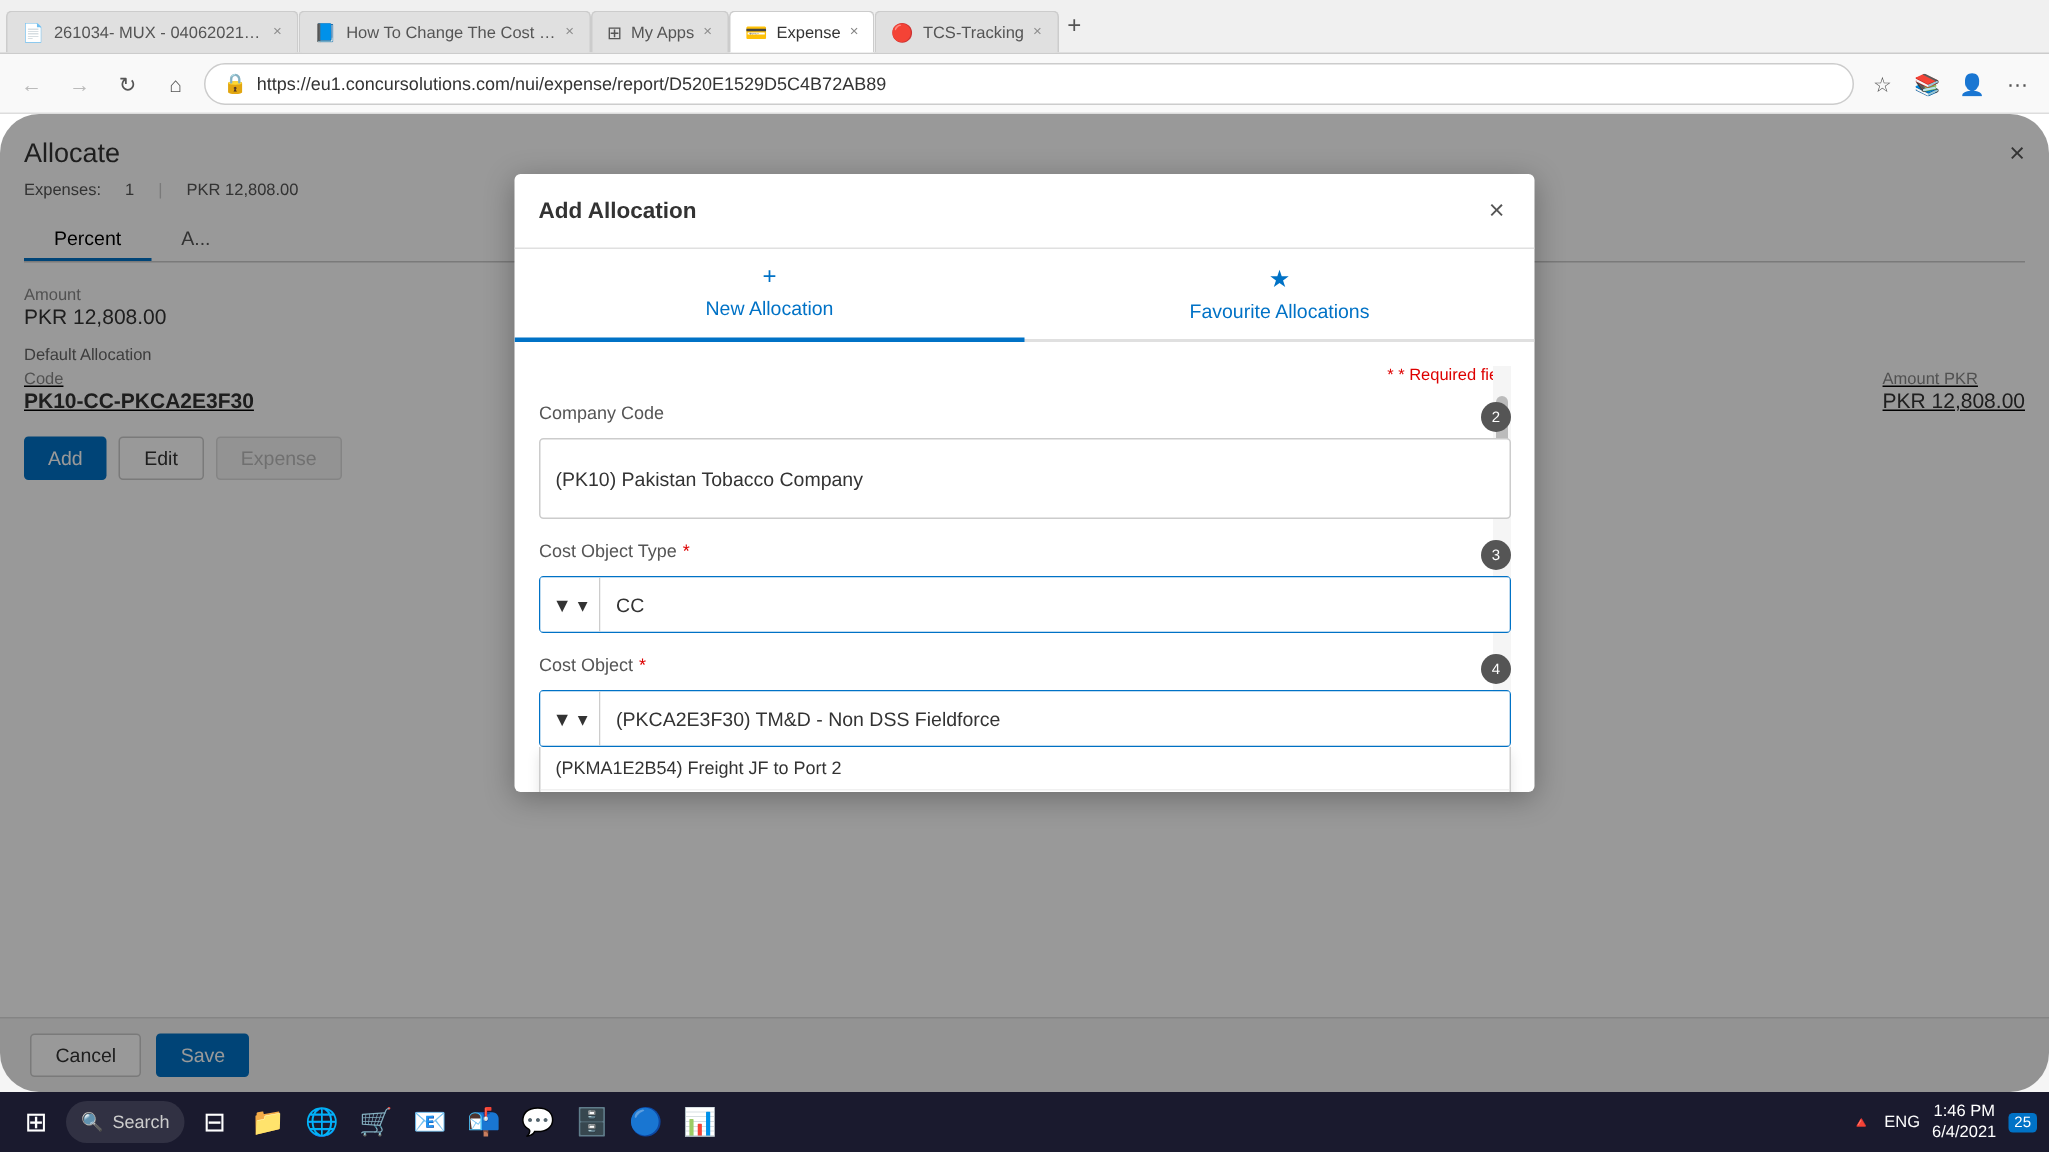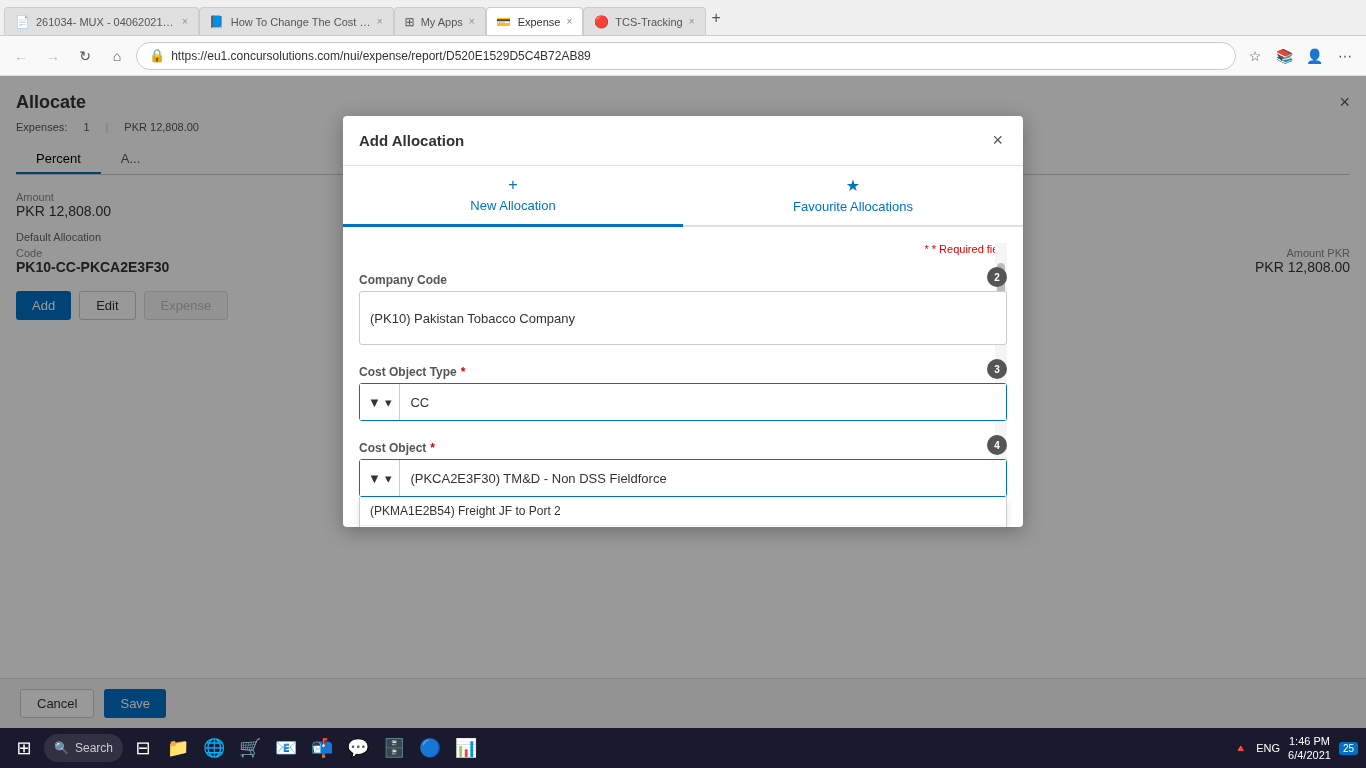--- a/index.html
+++ b/index.html
@@ -114,21 +114,21 @@
       padding: 16px;
     }
     .allocate-header {
       display: flex;
       align-items: center;
       justify-content: space-between;
       margin-bottom: 8px;
     }
     .allocate-title {
       font-size: 18px;
-      font-weight: 700;
+      font-weight: 400;
       color: #333;
     }
     .allocate-close {
       font-size: 18px;
       cursor: pointer;
       color: #555;
       background: none;
       border: none;
     }
     .allocate-info {
@@ -221,20 +221,21 @@
     
     .modal-overlay {
       position: absolute;
       top: 0; left: 0; right: 0; bottom: 40px;
       background: rgba(0,0,0,0.4);
       display: flex;
       align-items: flex-start;
       justify-content: center;
       padding-top: 40px;
       z-index: 100;
+      border-radius: 26px;
     }
 
     .modal {
       background: #fff;
       border-radius: 4px;
       width: 680px;
       max-height: 640px;
       box-shadow: 0 4px 20px rgba(0,0,0,0.3);
       display: flex;
       flex-direction: column;
@@ -302,23 +303,22 @@
 
     .form-group {
       margin-bottom: 14px;
       position: relative;
     }
     .form-label {
       font-size: 12px;
       color: #555;
       margin-bottom: 4px;
       display: flex;
-      align-items: flex-end;
+      align-items: flex-start;
       gap: 4px;
-      font-weight: bold;
     }
     .form-label .required-star { color: #d00; }
     .step-badge {
       width: 20px; height: 20px;
       background: #555;
       color: #fff;
       border-radius: 50%;
       font-size: 10px;
       display: flex;
       align-items: center;
@@ -549,26 +549,26 @@
         <div class="alloc-tab">
           <span>A...</span>
         </div>
       </div>
       <div style="margin-bottom:12px;">
         <div class="amount-label">Amount</div>
         <div class="amount-value">PKR 12,808.00</div>
       </div>
       <div class="default-alloc">
         <div class="default-alloc-label">Default Allocation</div>
-        <div style="display:flex;justify-content:space-between;align-items:flex-end;">
+        <div style="display:flex;justify-content:space-between;align-items:flex-end;text-decoration:underline;">
           <div>
             <div class="alloc-code-label">Code</div>
             <div class="alloc-code-value">PK10-CC-PKCA2E3F30</div>
           </div>
-          <div style="text-align:right;">
+          <div style="">
             <div class="amount-label">Amount PKR</div>
             <div class="amount-value">PKR 12,808.00</div>
           </div>
         </div>
       </div>
       <div class="action-buttons">
         <button class="btn-primary">Add</button>
         <button class="btn-secondary">Edit</button>
         <button class="btn-disabled">Expense</button>
       </div>

